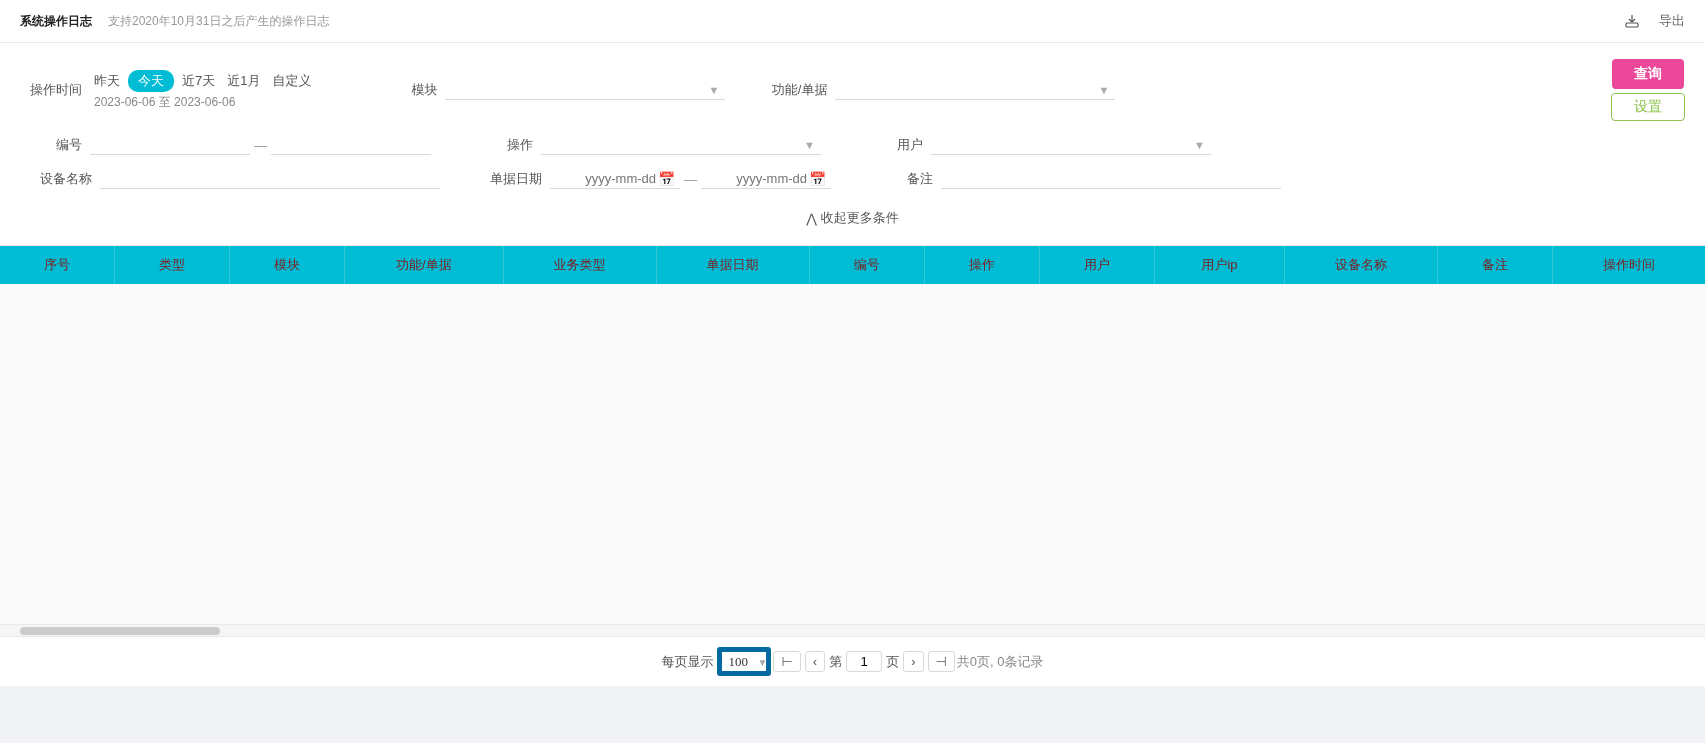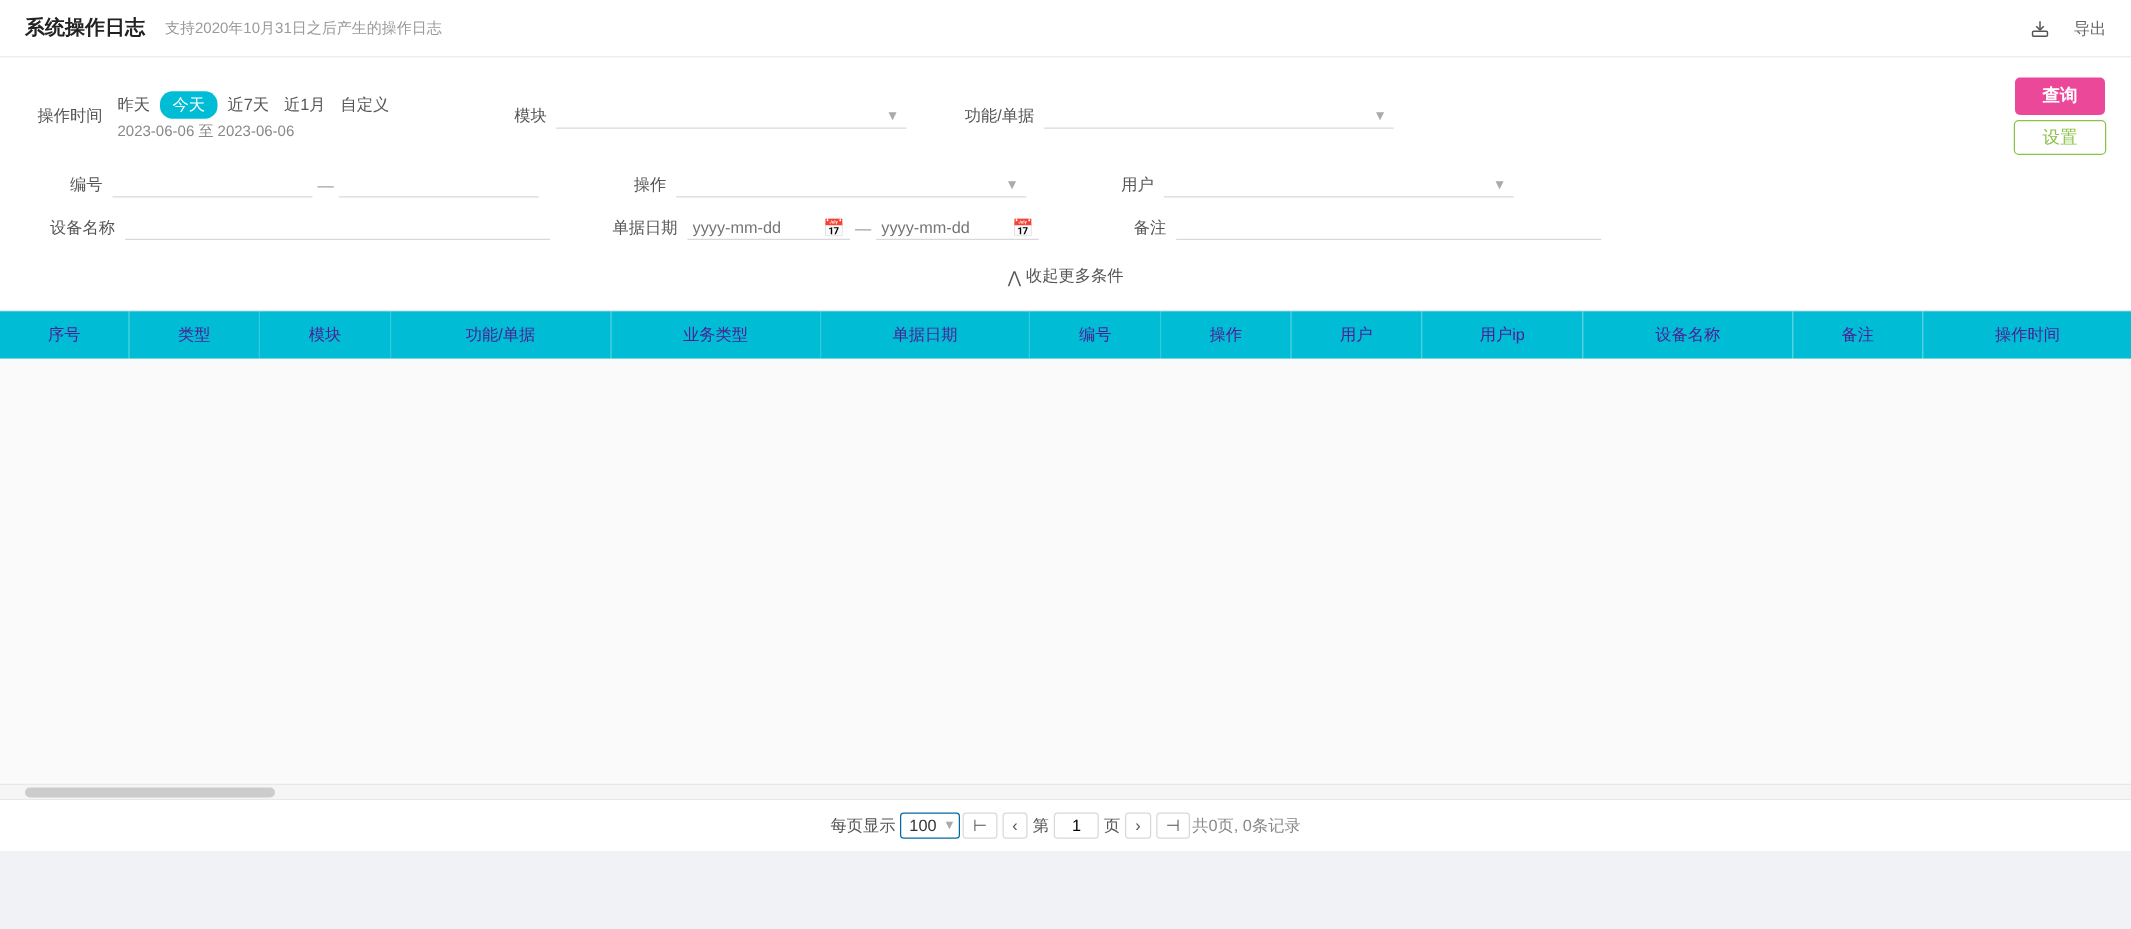--- a/index.html
+++ b/index.html
@@ -6,21 +6,21 @@
     body { font-family: "Microsoft YaHei", "PingFang SC", sans-serif; font-size: 13px; background: #f0f2f5; color: #333; }
 
     .page-header {
       background: #fff;
       padding: 12px 20px;
       display: flex;
       align-items: center;
       gap: 16px;
       border-bottom: 1px solid #e8e8e8;
     }
-    .page-title { font-size: 16px; font-weight: bold; color: #222; }
+    .page-title { font-size: 12px; font-weight: bold; color: #222; }
     .page-subtitle { font-size: 12px; color: #999; }
     .export-btn {
       margin-left: auto;
       display: flex;
       align-items: center;
       gap: 20px;
       color: #666;
       cursor: pointer;
       font-size: 13px;
       border: none;
@@ -168,24 +168,24 @@
       margin-top: 0;
     }
     .data-table {
       width: 100%;
       border-collapse: collapse;
     }
     .data-table thead tr {
       background: #00bcd4;
     }
     .data-table thead th {
-      color: #4c1d95;
+      color: #7f1d1d;
       font-size: 13px;
       font-weight: normal;
-      padding: 10px 8px;
+      padding: 10px 26px;
       text-align: center;
       border-right: 1px solid rgba(255,255,255,0.2);
       white-space: nowrap;
     }
     .data-table thead th:last-child { border-right: none; }
     .empty-area {
       height: 340px;
       background: #fafafa;
     }
 
@@ -199,29 +199,30 @@
       gap: 2px;
       font-size: 13px;
       color: #555;
     }
     .per-page-select {
       display: flex;
       align-items: center;
       gap: 4px;
     }
     .per-page-select select {
-      border: 1px solid #0369a1;
+      border: 5px solid #0369a1;
       border-radius: 3px;
       padding: 2px 18px 2px 6px;
       font-size: 13px;
       color: #333;
       background: #fff;
       appearance: none;
       outline: none;
       cursor: pointer;
+      font-family: Liberation Serif, serif;
     }
     .per-page-wrap {
       position: relative;
       display: inline-block;
     }
     .per-page-wrap .chevron-down {
       position: absolute;
       right: 4px;
       top: 50%;
       transform: translateY(-50%);
@@ -280,20 +281,21 @@
       position: relative;
     }
     .date-input-wrap input {
       border: none;
       outline: none;
       font-size: 13px;
       color: #bbb;
       background: transparent;
       width: 100%;
       padding: 2px 24px 2px 4px;
+      text-align: right;
     }
     .cal-icon {
       position: absolute;
       right: 4px;
       color: #00bcd4;
       font-size: 14px;
       cursor: pointer;
     }
   </style>
 </head>

